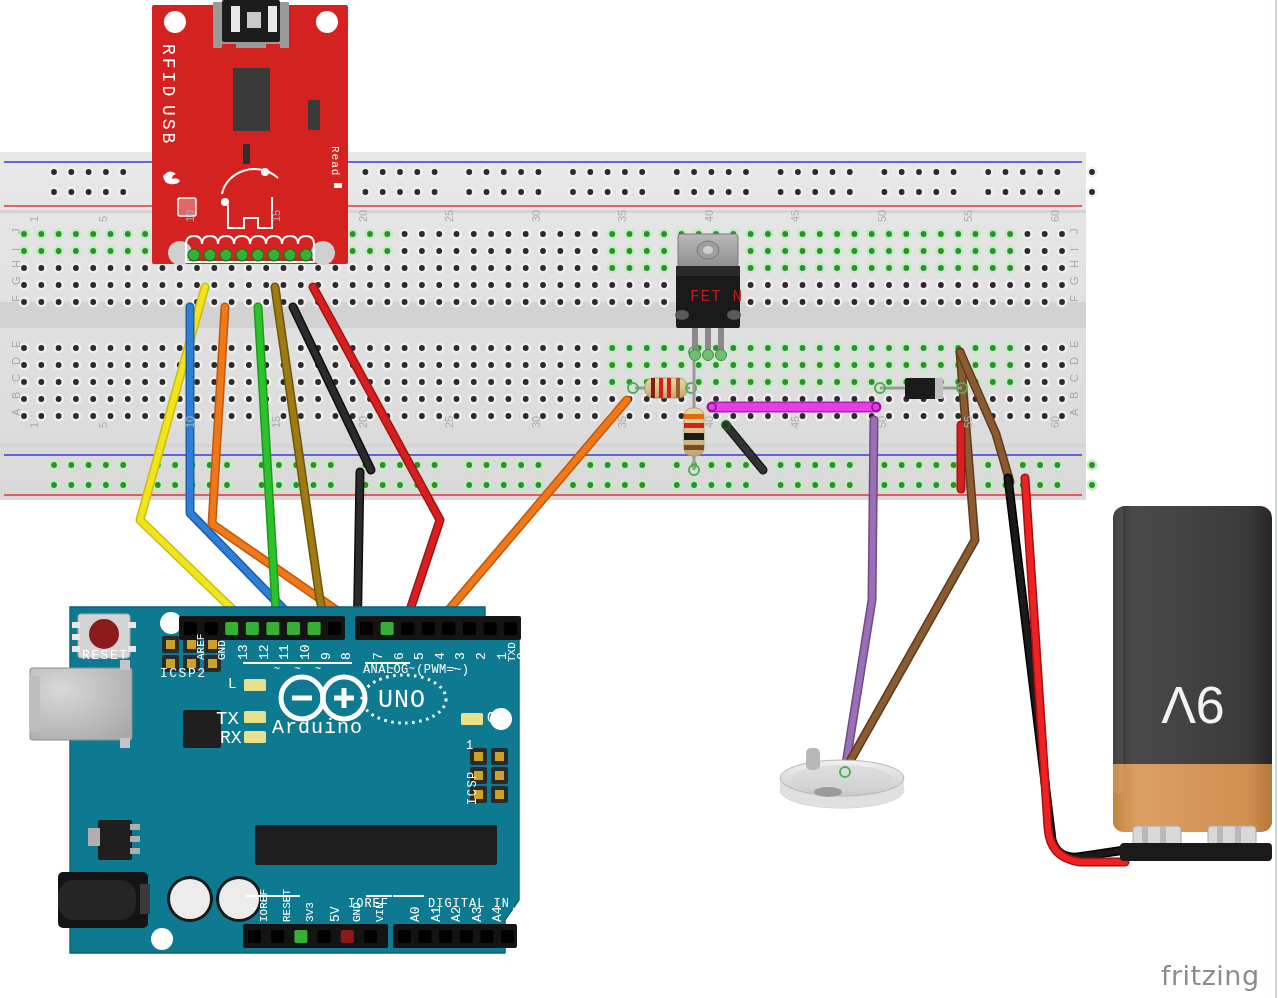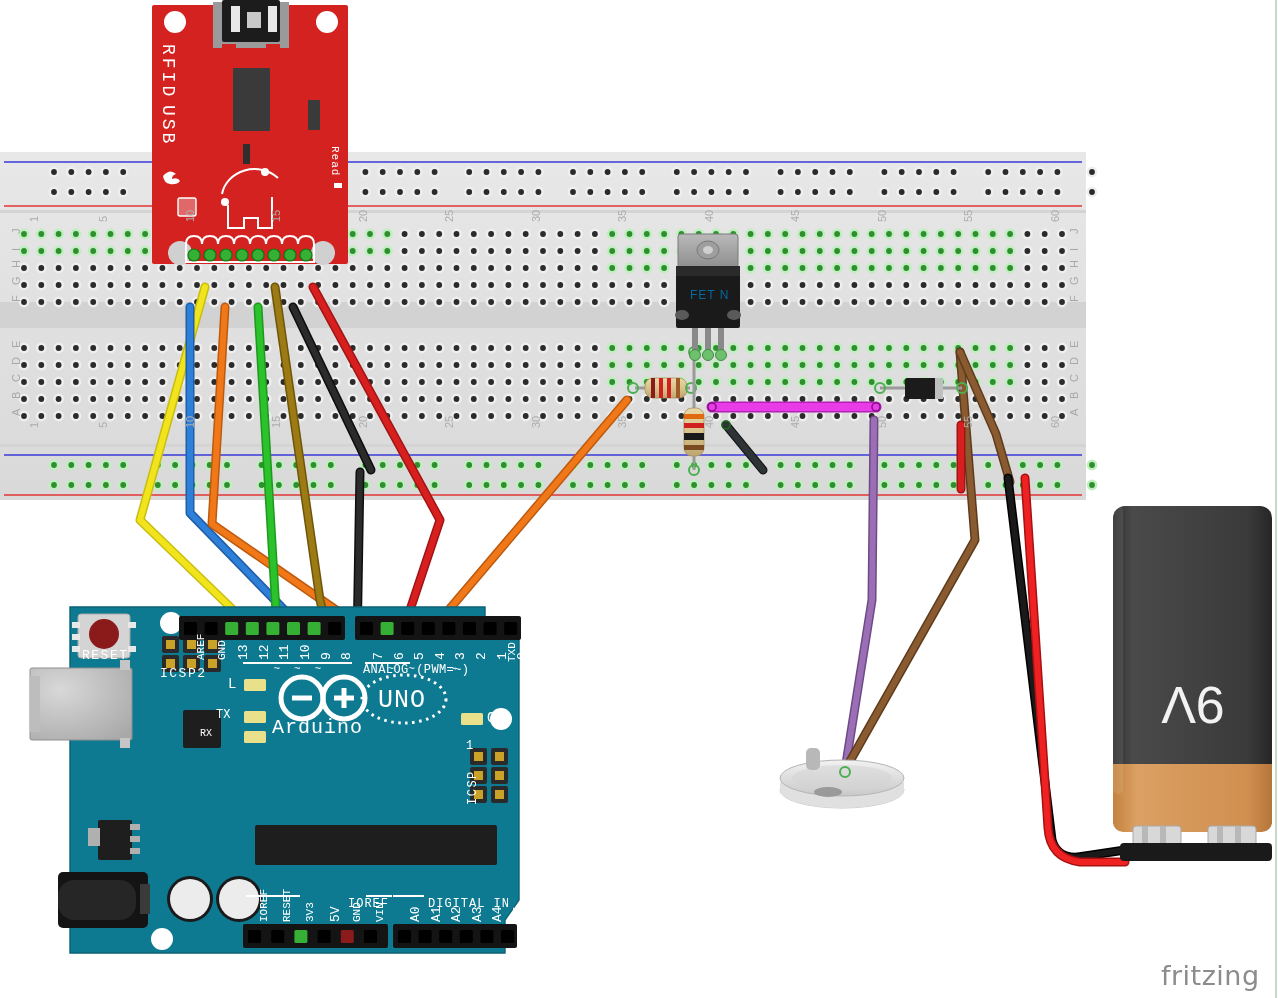--- a/index.html
+++ b/index.html
@@ -47,23 +47,23 @@
   }
   .fz {
     position: absolute;
     font-family: "DejaVu Sans", sans-serif;
     font-size: 27px;
     color: #8c8c8c;
     letter-spacing: 0.5px;
   }
   .fetlbl {
     position: absolute;
-    font-family: Liberation Sans, sans-serif;
-    font-size: 12px;
-    color: #0369a1;
+    font-family: Liberation Mono, monospace;
+    font-size: 16px;
+    color: #b91c1c;
     letter-spacing: 1px;
   }
   .battlbl {
     position: absolute;
     font-family: "Liberation Sans", sans-serif;
     font-size: 52px;
     color: #f2f2f2;
     transform-origin: 50% 50%;
     transform: rotate(180deg);
   }
@@ -3756,22 +3756,22 @@
     </div>
 
 <div class="fetlbl" style="left:690px; top:288px;">FET N</div>
 
 <div class="lbl" style="left:82px; top:648px; font-size:13px; letter-spacing:1.5px;">RESET</div>
 <div class="lbl" style="left:160px; top:666px; font-size:13px; letter-spacing:1.5px;">ICSP2</div>
 <div class="lbl rotn90" style="left:466px; top:805px; font-size:12px; letter-spacing:1.5px;">ICSP</div>
 <div class="lbl" style="left:466px; top:739px; font-size:12px;">1</div>
 
 <div class="lbl" style="left:228px; top:676px; font-size:14px;">L</div>
-<div class="lbl" style="left:216px; top:708px; font-size:12px;">TX</div>
-<div class="lbl" style="left:200px; top:728px; font-size:10px;">RX</div>
+<div class="lbl" style="left:216px; top:708px; font-size:19px;">TX</div>
+<div class="lbl" style="left:220px; top:728px; font-size:18px;">RX</div>
 <div class="lbl" style="left:487px; top:710px; font-size:14px;">ON</div>
 
 <div class="lbl" style="left:272px; top:716px; font-size:20px; letter-spacing:1px;">Arduino</div>
 <div class="lbl" style="left:378px; top:686px; font-size:25px; letter-spacing:1px;">UNO</div>
 
 <div class="lbl" style="left:363px; top:663px; font-size:12px; letter-spacing:0.4px;">ANALOG (PWM=~)</div>
 <div class="lbl" style="left:348px; top:897px; font-size:12px; letter-spacing:1px;">IOREF</div>
 <div class="lbl" style="left:428px; top:897px; font-size:12px; letter-spacing:1px;">DIGITAL IN</div>
 
 <div id="ard-dig-left">

